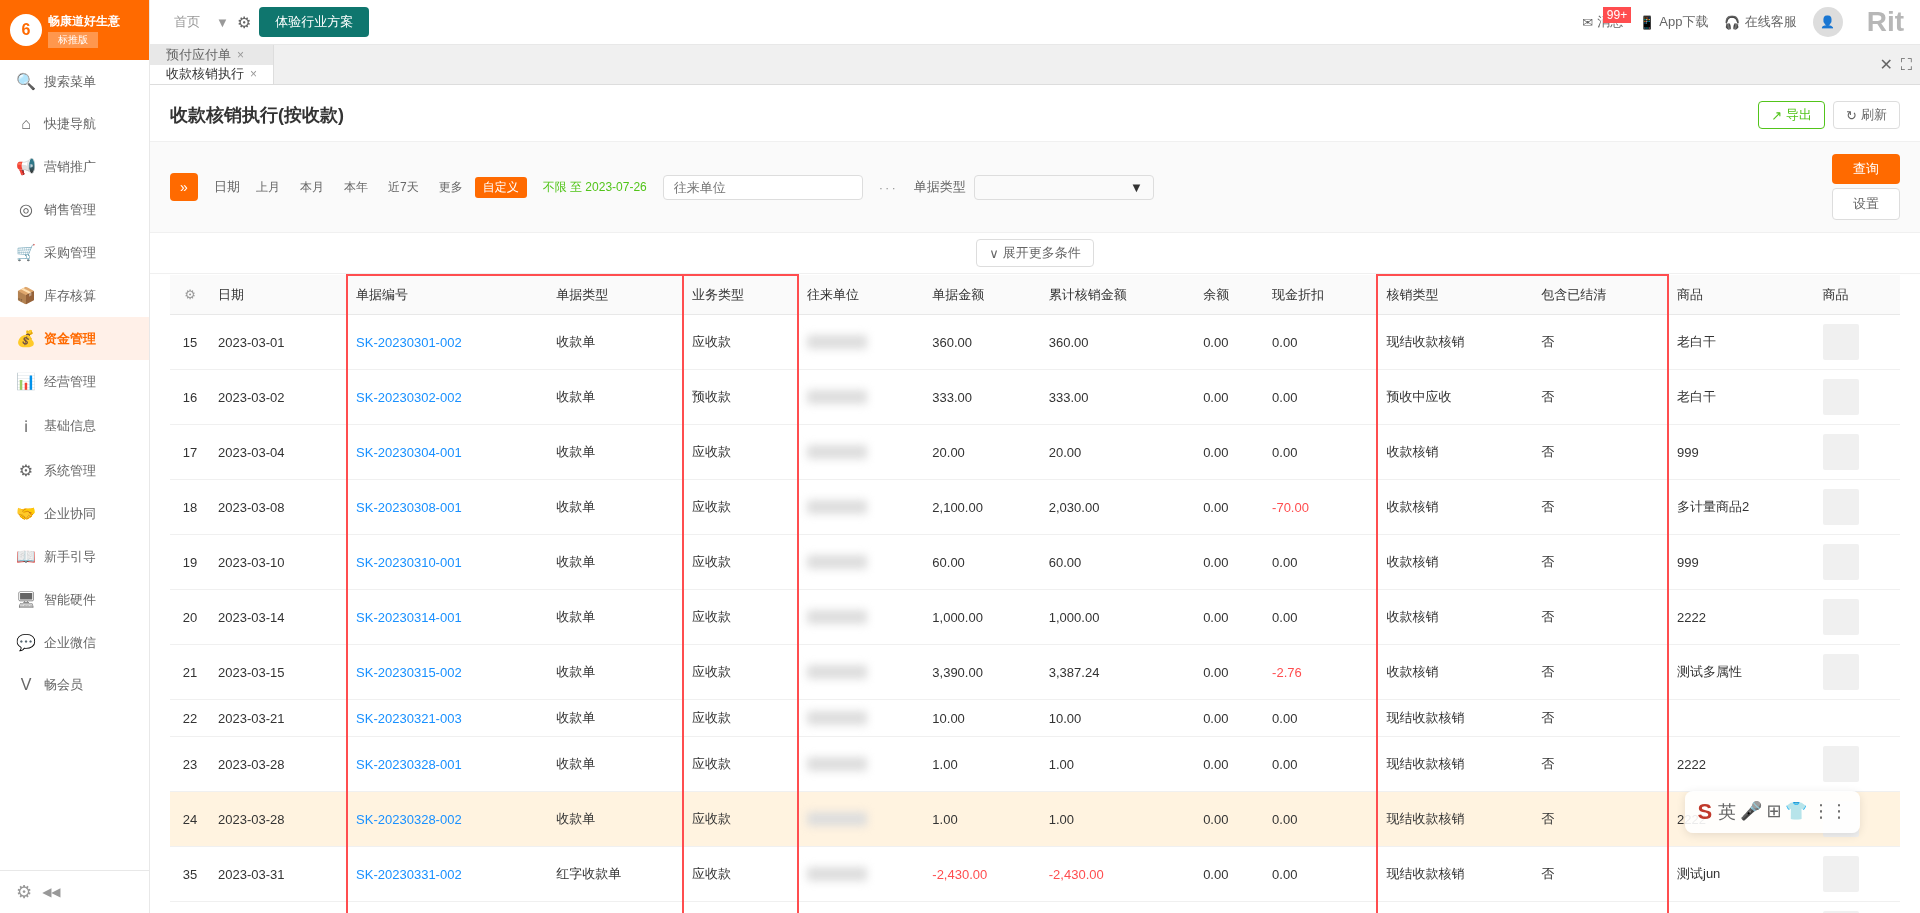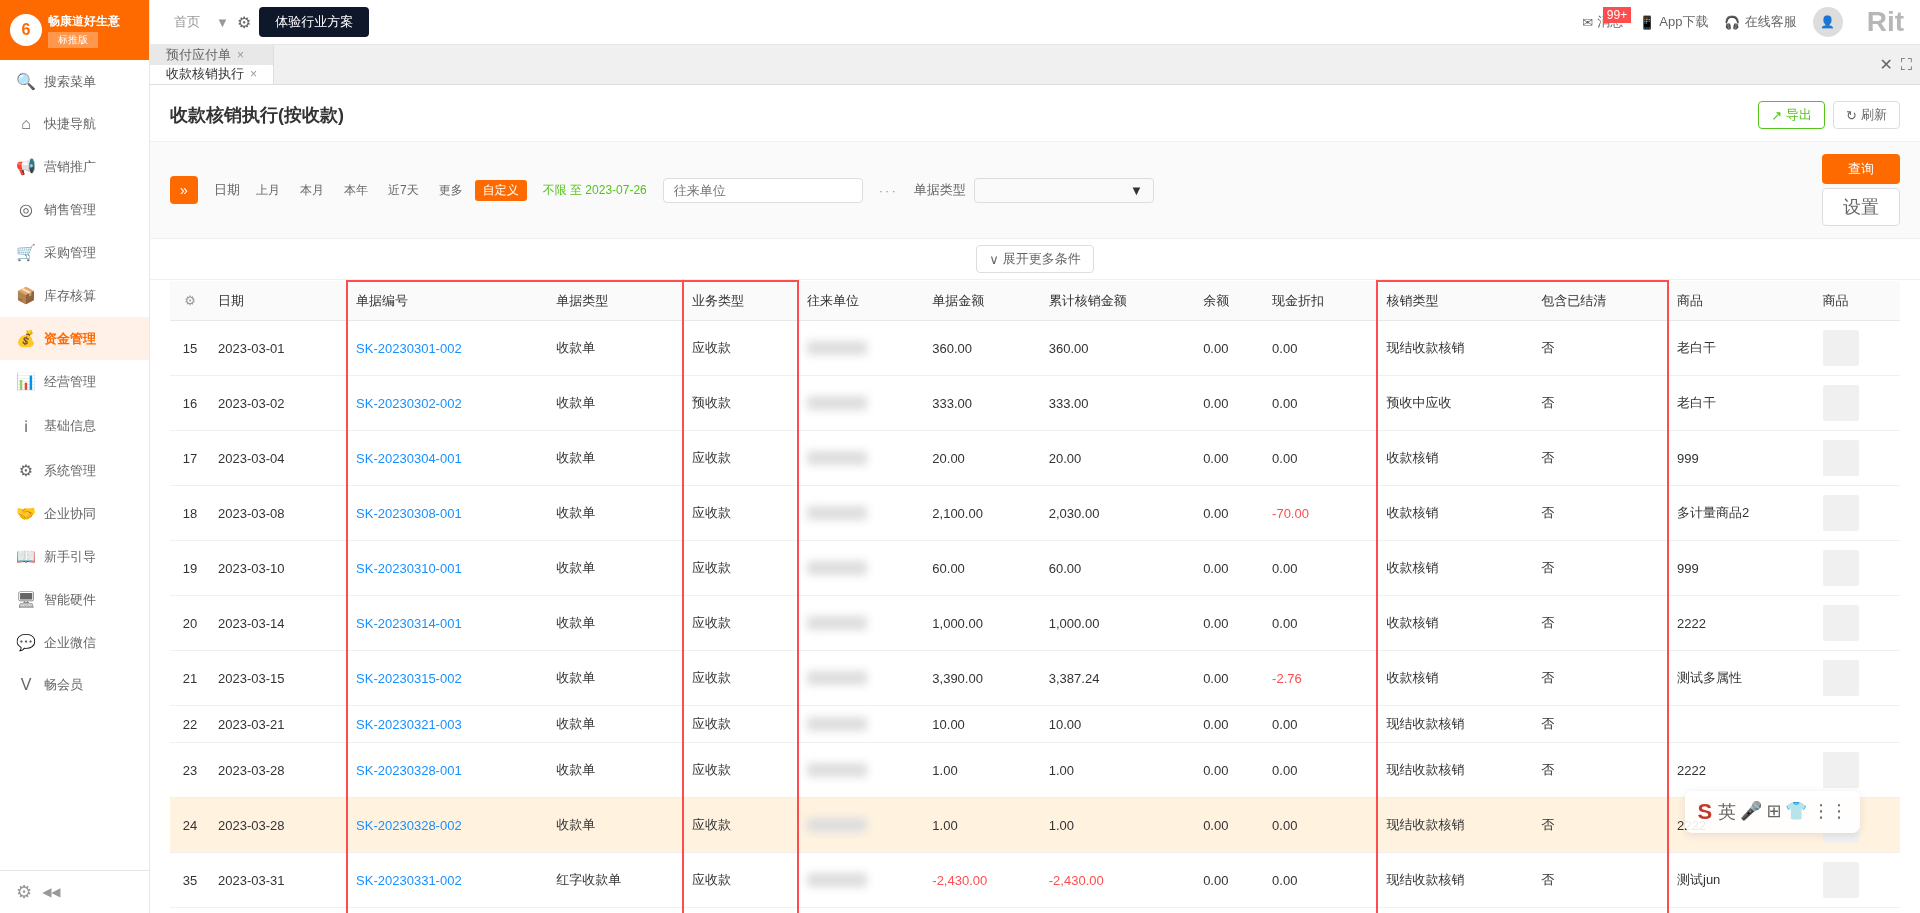--- a/index.html
+++ b/index.html
@@ -18,21 +18,21 @@
 
     
     .main { flex: 1; display: flex; flex-direction: column; overflow: hidden; }
 
     
     .topbar { height: 45px; background: #fff; border-bottom: 1px solid #e8e8e8; display: flex; align-items: center; padding: 0 16px; gap: 21px; }
     .topbar-nav { display: flex; align-items: center; gap: 8px; flex: 1; }
     .topbar-breadcrumb { color: #999; font-size: 13px; padding: 4px 8px; cursor: pointer; }
     .topbar-dropdown { display: flex; align-items: center; gap: 4px; color: #999; cursor: pointer; }
     .topbar-settings-icon { font-size: 16px; color: #666; cursor: pointer; }
-    .topbar-solution-btn { background: #0f172a; color: #fff; border: none; padding: 6px 16px; border-radius: 4px; cursor: pointer; font-size: 13px; }
+    .topbar-solution-btn { background: #0f766e; color: #fff; border: none; padding: 6px 16px; border-radius: 4px; cursor: pointer; font-size: 13px; }
     .topbar-right { display: flex; align-items: center; gap: 16px; }
     .topbar-msg { display: flex; align-items: center; gap: 4px; color: #666; cursor: pointer; font-size: 13px; position: relative; }
     .badge { background: #ff4d4f; color: #fff; font-size: 12px; border-radius: 0; padding: 1px 4px; position: absolute; top: -6px; right: -8px; }
     .topbar-app { display: flex; align-items: center; gap: 4px; color: #666; cursor: pointer; font-size: 13px; }
     .topbar-service { display: flex; align-items: center; gap: 4px; color: #666; cursor: pointer; font-size: 13px; }
     .topbar-user { width: 30px; height: 30px; border-radius: 50%; background: #ddd; display: flex; align-items: center; justify-content: center; cursor: pointer; font-size: 12px; overflow: hidden; }
 
     
     .tabs-bar { height: 40px; background: #f0f0f0; display: flex; align-items: center; border-bottom: 1px solid #ddd; }
     .tab { display: flex; align-items: center; gap: 6px; padding: 0 16px; height: 100%; cursor: pointer; font-size: 13px; border-right: 1px solid #ddd; background: #e8e8e8; color: #666; }
@@ -55,21 +55,21 @@
     .filter-group { display: flex; align-items: center; gap: 8px; }
     .filter-label { color: #666; font-size: 13px; white-space: nowrap; }
     .filter-date-btns { display: flex; gap: 4px; align-items: center; }
     .date-btn { padding: 2px 8px; border-radius: 3px; cursor: pointer; font-size: 12px; color: #666; border: none; background: transparent; }
     .date-btn.custom { background: #ff6a00; color: #fff; border-radius: 3px; }
     .filter-date-range { color: #52c41a; font-size: 12px; }
     .filter-input { border: 1px solid #ddd; border-radius: 4px; padding: 4px 10px; font-size: 13px; min-width: 200px; color: #333; }
     .filter-dots { color: #999; letter-spacing: 2px; }
     .filter-select { border: 1px solid #ddd; border-radius: 4px; padding: 4px 10px; font-size: 13px; min-width: 160px; color: #333; display: flex; align-items: center; justify-content: space-between; cursor: pointer; }
     .btn-query { background: #ff6a00; color: #fff; border: none; padding: 6px 20px; border-radius: 4px; cursor: pointer; font-size: 13px; }
-    .btn-settings { background: #fff; color: #666; border: 1px solid #ddd; padding: 6px 20px; border-radius: 4px; cursor: pointer; font-size: 18px; }
+    .btn-settings { background: #fff; color: #666; border: 1px solid #ddd; padding: 6px 20px; border-radius: 4px; cursor: pointer; font-size: 13px; }
     .filter-expand { display: flex; align-items: center; gap: 4px; color: #666; cursor: pointer; font-size: 13px; border: 1px solid #ddd; padding: 4px 12px; border-radius: 4px; background: #fff; }
 
     
     .table-wrapper { flex: 1; overflow: auto; padding: 0 20px; }
     table { width: 100%; border-collapse: collapse; font-size: 13px; min-width: 1400px; }
     thead tr { background: #fafafa; }
     th { padding: 10px 8px; text-align: left; color: #333; font-weight: 500; border-bottom: 1px solid #e8e8e8; white-space: nowrap; font-size: 13px; }
     td { padding: 9px 8px; border-bottom: 1px solid #f0f0f0; color: #333; white-space: nowrap; }
     tr.highlighted td { background: #fff3e0; }
     .col-num { width: 40px; text-align: center; }

